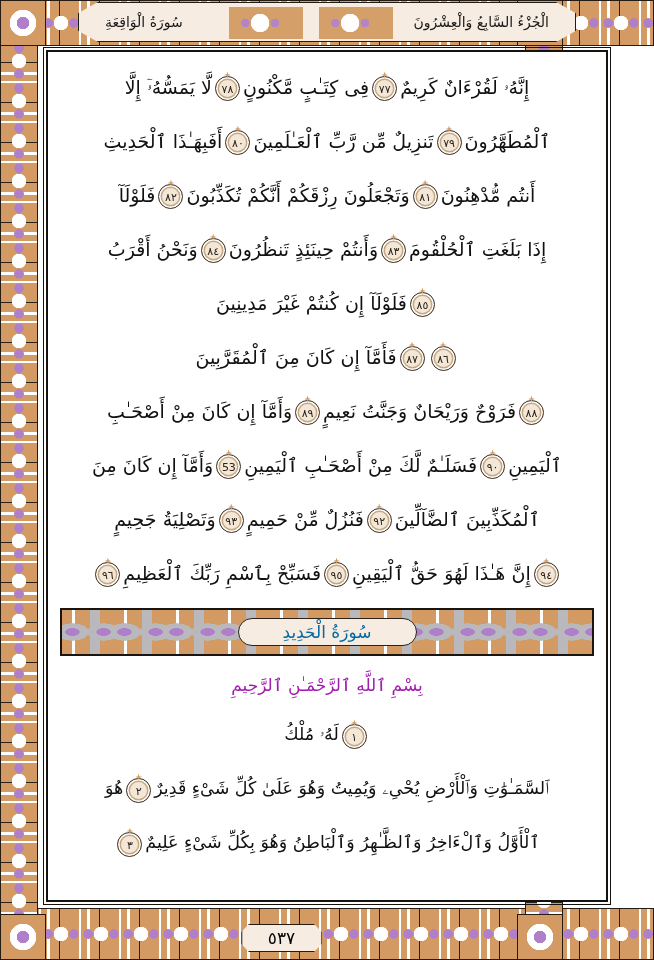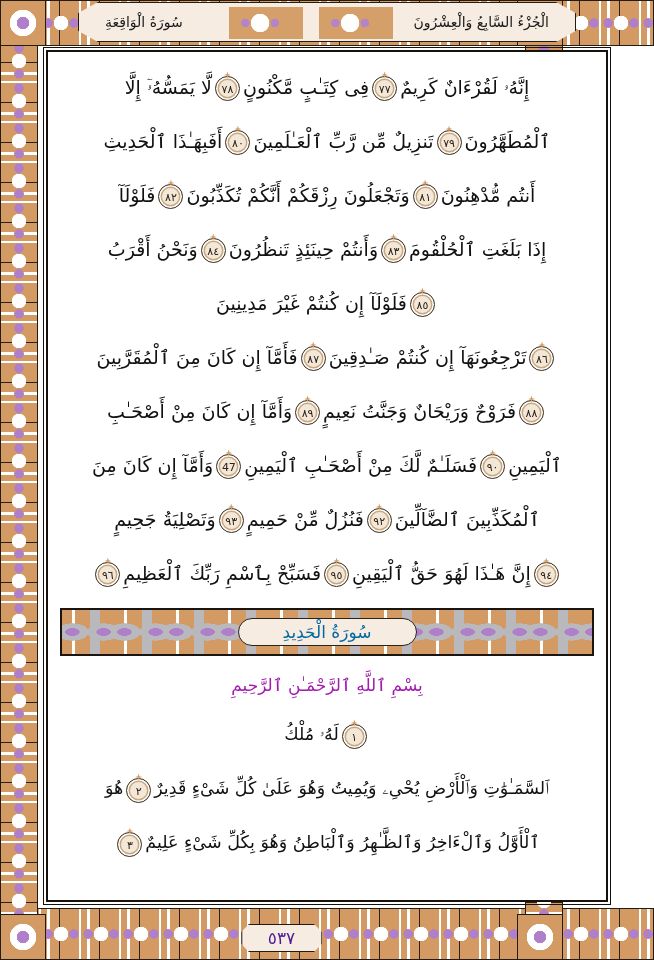--- a/index.html
+++ b/index.html
@@ -252,21 +252,21 @@
     position: absolute;
     left: 50%;
     bottom: 8px;
     transform: translateX(-50%);
     z-index: 5;
     background: #f6ece2;
     border: 1.5px solid #241b13;
     padding: 3px 26px;
     font-family: "DejaVu Sans", sans-serif;
     font-size: 17px;
-    color: #4c1d95;
+    color: #000000;
     direction: rtl;
     clip-path: polygon(
       10% 0%, 90% 0%, 100% 30%, 100% 70%, 90% 100%, 10% 100%, 0% 70%, 0% 30%);
   }
 </style>
 </head>
 <body>
 
 <div id="page">
 
@@ -317,35 +317,34 @@
             <span>وَأَنتُمْ حِينَئِذٍ تَنظُرُونَ</span>
             <span class="ayah-mark">٨٤</span>
             <span>وَنَحْنُ أَقْرَبُ</span>
           </div>
           <div class="ayah-line">
             <span class="ayah-mark">٨٥</span>
             <span>فَلَوْلَآ إِن كُنتُمْ غَيْرَ مَدِينِينَ</span>
           </div>
           <div class="ayah-line">
             <span class="ayah-mark">٨٦</span>
-            <span>تَرْجِعُونَهَآ إِن كُنتُمْ صَـٰدِقِينَ</span>
             <span class="ayah-mark">٨٧</span>
             <span>فَأَمَّآ إِن كَانَ مِنَ ٱلْمُقَرَّبِينَ</span>
           </div>
           <div class="ayah-line">
             <span class="ayah-mark">٨٨</span>
             <span>فَرَوْحٌ وَرَيْحَانٌ وَجَنَّتُ نَعِيمٍ</span>
             <span class="ayah-mark">٨٩</span>
             <span>وَأَمَّآ إِن كَانَ مِنْ أَصْحَـٰبِ</span>
           </div>
           <div class="ayah-line">
             <span>ٱلْيَمِينِ</span>
             <span class="ayah-mark">٩٠</span>
             <span>فَسَلَـٰمٌ لَّكَ مِنْ أَصْحَـٰبِ ٱلْيَمِينِ</span>
-            <span class="ayah-mark">47</span>
+            <span class="ayah-mark">53</span>
             <span>وَأَمَّآ إِن كَانَ مِنَ</span>
           </div>
           <div class="ayah-line">
             <span>ٱلْمُكَذِّبِينَ ٱلضَّآلِّينَ</span>
             <span class="ayah-mark">٩٢</span>
             <span>فَنُزُلٌ مِّنْ حَمِيمٍ</span>
             <span class="ayah-mark">٩٣</span>
             <span>وَتَصْلِيَةُ جَحِيمٍ</span>
           </div>
           <div class="ayah-line">

